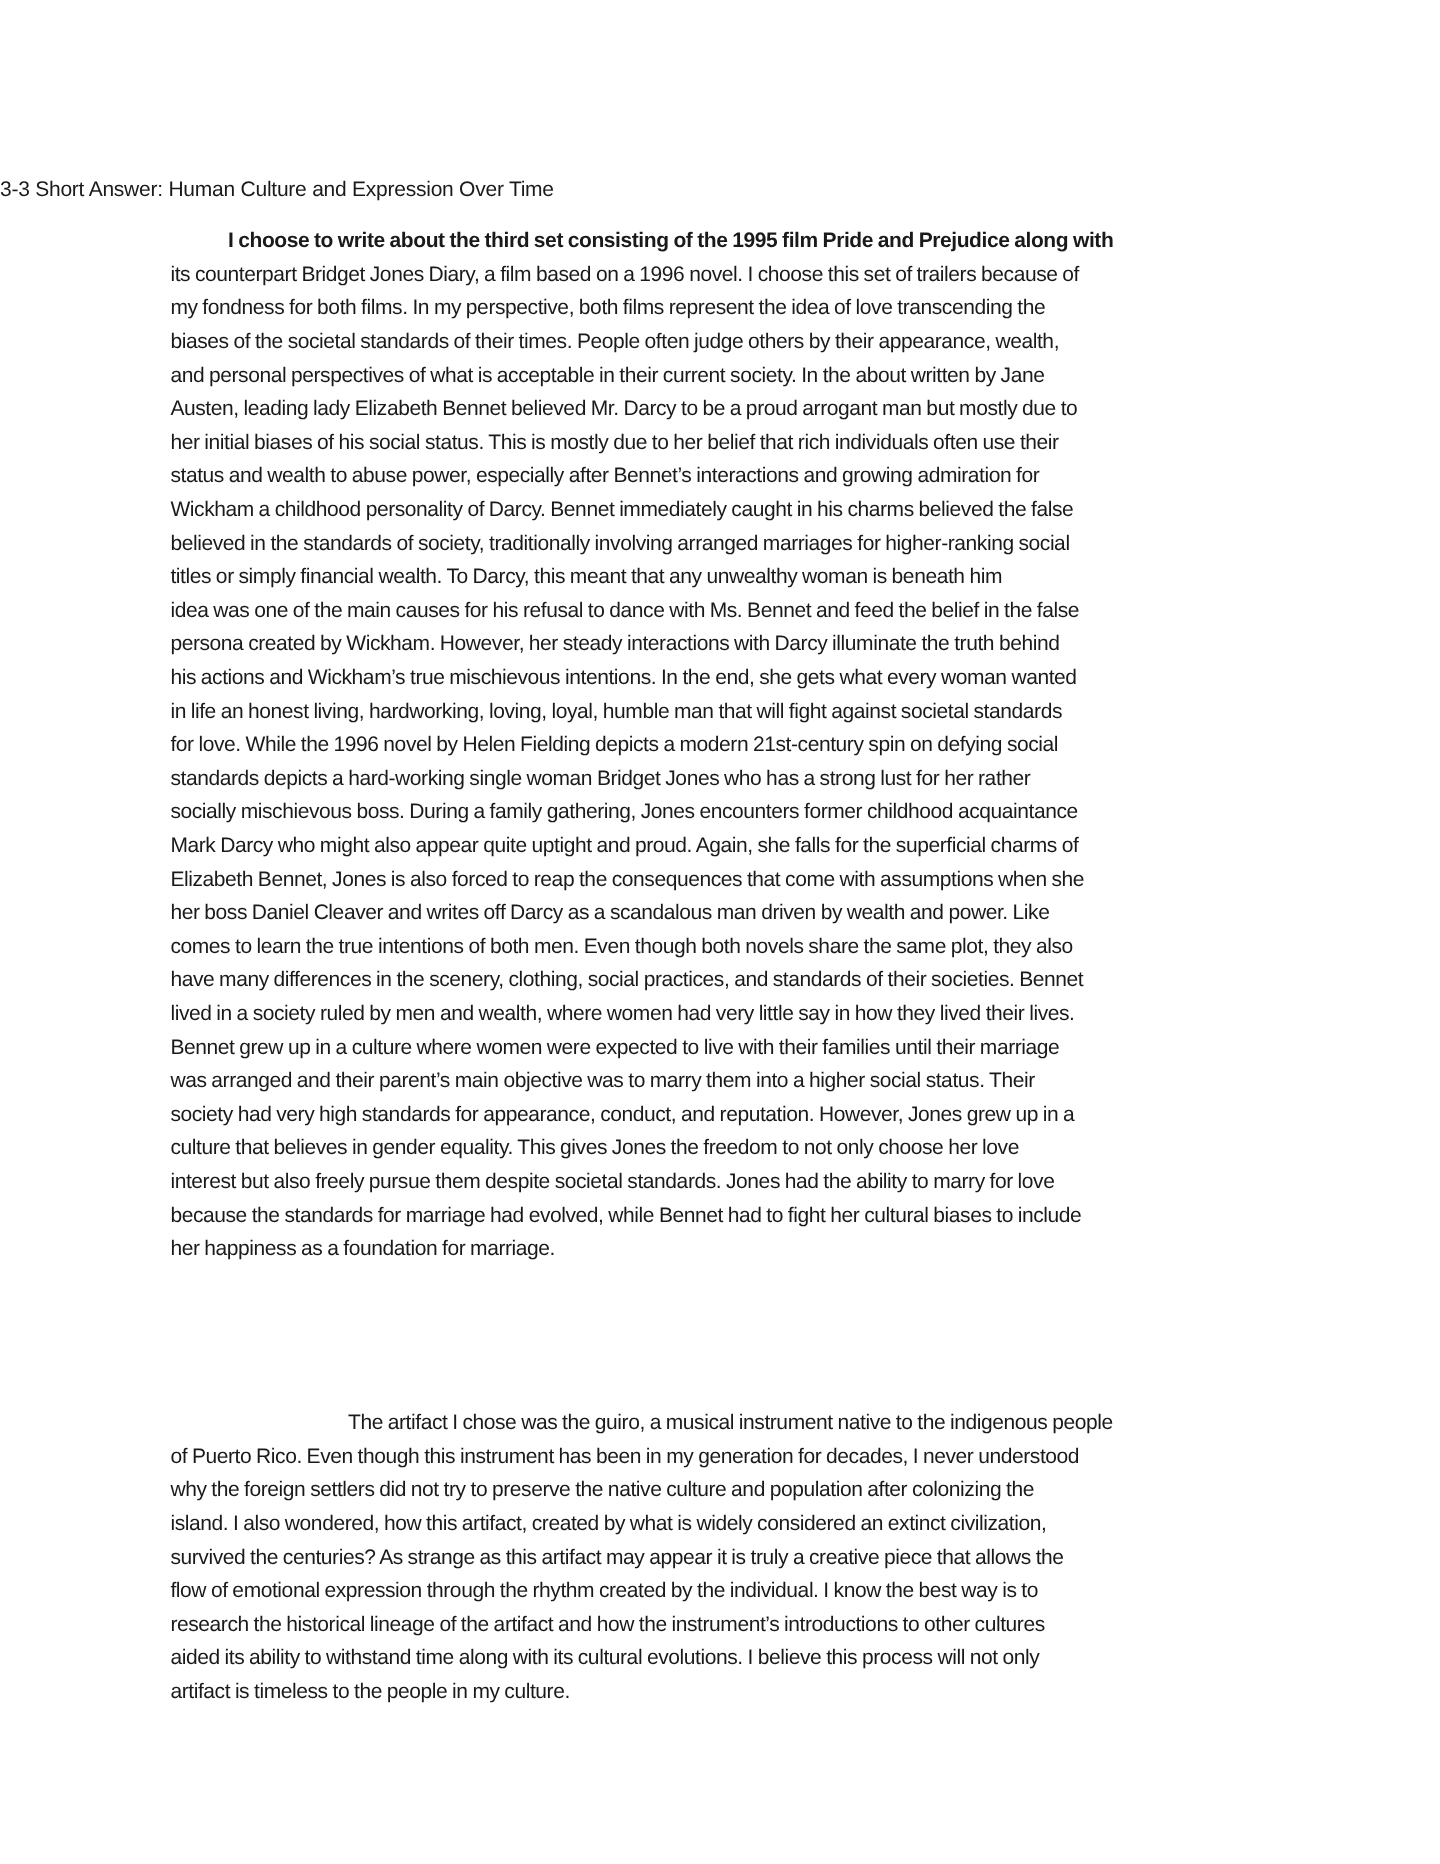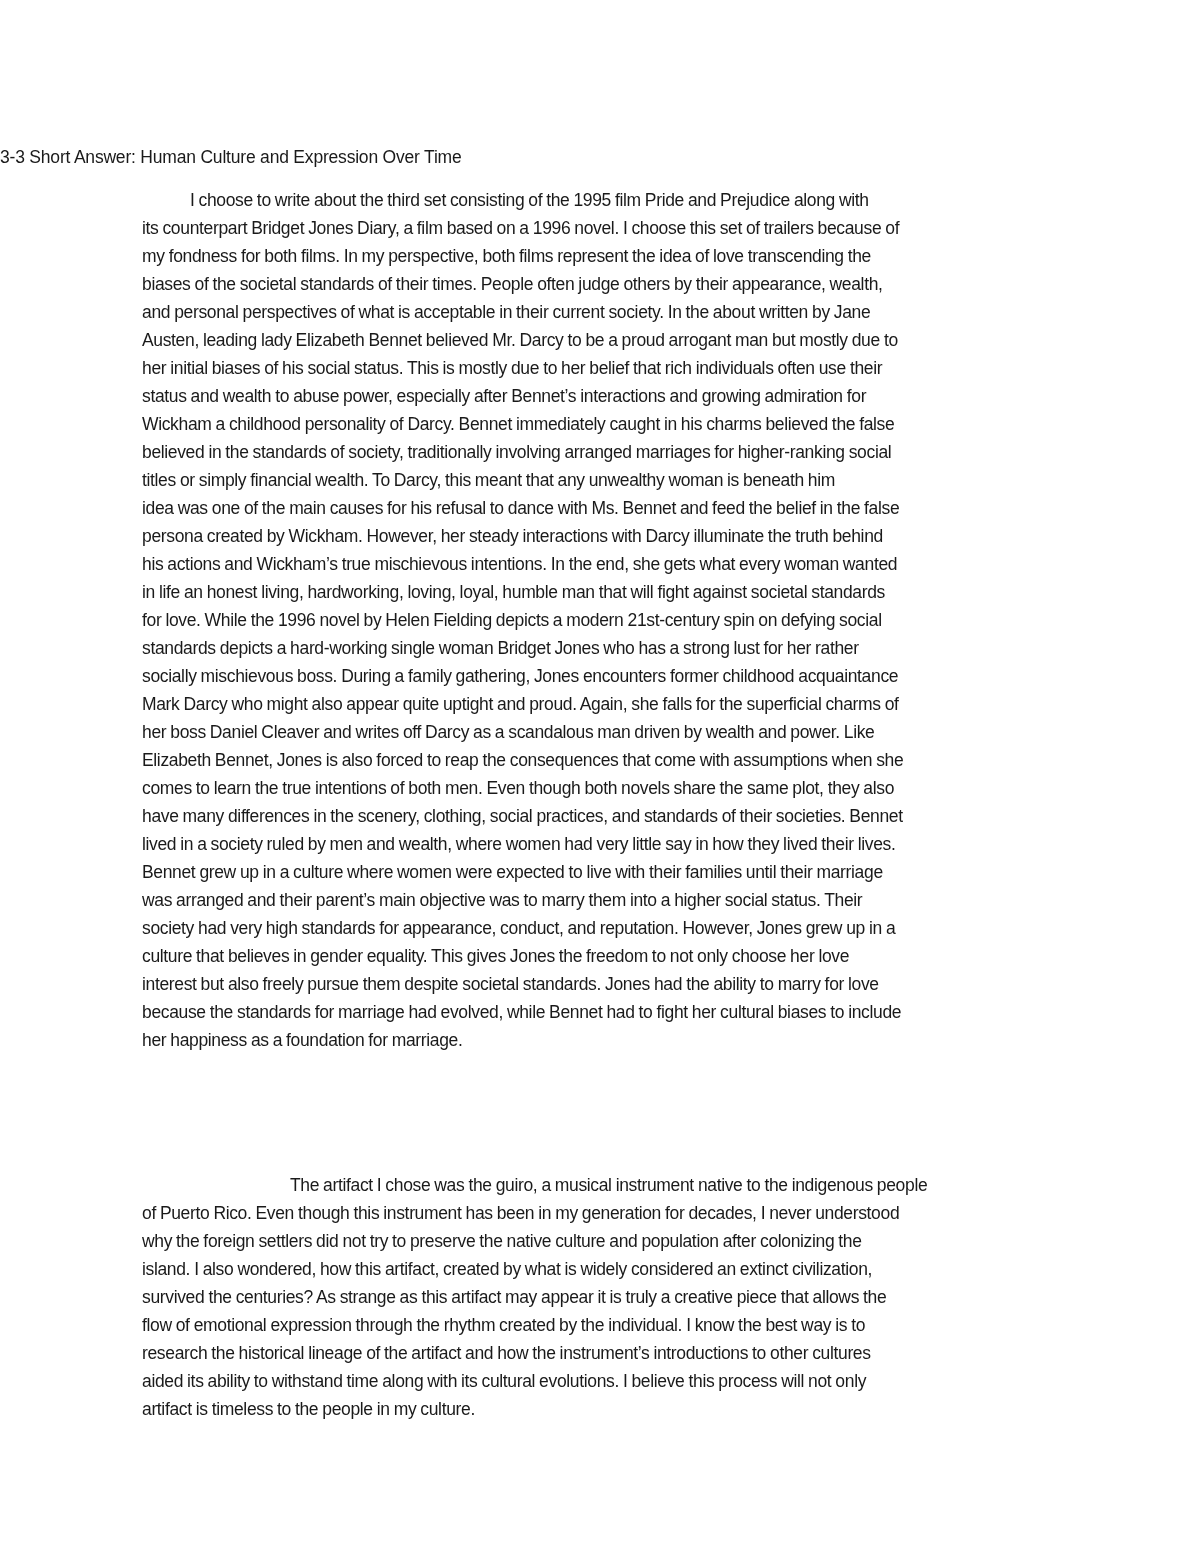--- a/index.html
+++ b/index.html
@@ -42,21 +42,21 @@
     }
     .line {
       display: block;
       height: 28px;
       line-height: 28px;
       font-size: 17.5px;
       letter-spacing: -0.35px;
       word-spacing: -0.5px;
       white-space: nowrap;
     }
-    .indent1 { padding-left: 48px; }
+    .indent1 { padding-left: 48px; font-weight: bold; }
     .indent2 { padding-left: 148px; }
     #para-1 { top: 186px; }
     #para-2 { top: 1171px; }
   </style>
 </head>
 <body>
 
 <div class="page">
   <h1 class="title">3-3 Short Answer: Human Culture and Expression Over Time</h1>
 
@@ -73,22 +73,22 @@
     <span class="line">believed in the standards of society, traditionally involving arranged marriages for higher-ranking social</span>
     <span class="line">titles or simply financial wealth. To Darcy, this meant that any unwealthy woman is beneath him</span>
     <span class="line">idea was one of the main causes for his refusal to dance with Ms. Bennet and feed the belief in the false</span>
     <span class="line">persona created by Wickham. However, her steady interactions with Darcy illuminate the truth behind</span>
     <span class="line">his actions and Wickham’s true mischievous intentions. In the end, she gets what every woman wanted</span>
     <span class="line">in life an honest living, hardworking, loving, loyal, humble man that will fight against societal standards</span>
     <span class="line">for love. While the 1996 novel by Helen Fielding depicts a modern 21st-century spin on defying social</span>
     <span class="line">standards depicts a hard-working single woman Bridget Jones who has a strong lust for her rather</span>
     <span class="line">socially mischievous boss. During a family gathering, Jones encounters former childhood acquaintance</span>
     <span class="line">Mark Darcy who might also appear quite uptight and proud. Again, she falls for the superficial charms of</span>
+    <span class="line">Elizabeth Bennet, Jones is also forced to reap the consequences that come with assumptions when she</span>
     <span class="line">her boss Daniel Cleaver and writes off Darcy as a scandalous man driven by wealth and power. Like</span>
-    <span class="line">Elizabeth Bennet, Jones is also forced to reap the consequences that come with assumptions when she</span>
     <span class="line">comes to learn the true intentions of both men. Even though both novels share the same plot, they also</span>
     <span class="line">have many differences in the scenery, clothing, social practices, and standards of their societies. Bennet</span>
     <span class="line">lived in a society ruled by men and wealth, where women had very little say in how they lived their lives.</span>
     <span class="line">Bennet grew up in a culture where women were expected to live with their families until their marriage</span>
     <span class="line">was arranged and their parent’s main objective was to marry them into a higher social status. Their</span>
     <span class="line">society had very high standards for appearance, conduct, and reputation. However, Jones grew up in a</span>
     <span class="line">culture that believes in gender equality. This gives Jones the freedom to not only choose her love</span>
     <span class="line">interest but also freely pursue them despite societal standards. Jones had the ability to marry for love</span>
     <span class="line">because the standards for marriage had evolved, while Bennet had to fight her cultural biases to include</span>
     <span class="line">her happiness as a foundation for marriage.</span>

